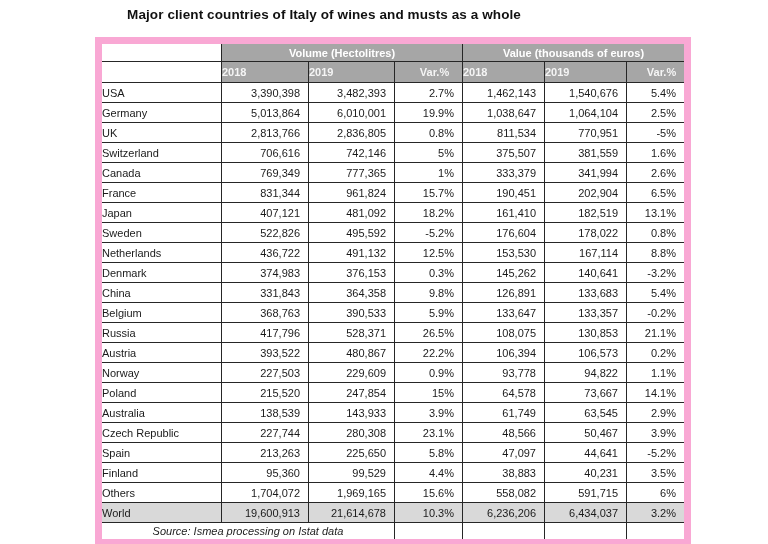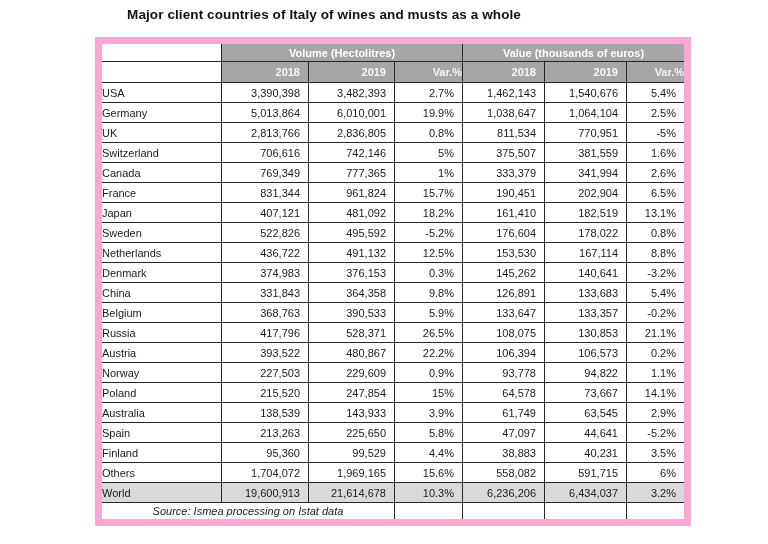--- a/index.html
+++ b/index.html
@@ -54,22 +54,22 @@
     font-weight: bold;
     text-align: center;
     font-size: 11px;
   }
   th.corner-cell { background: #ffffff; }
   th.sub-header {
     background: #a6a6a6;
     color: #f5f5f5;
     font-weight: bold;
   }
-  th.sub-header.num { text-align: right; padding-right: 8px; margin-left: 21px; }
-  th.sub-header.lbl { text-align: right; padding-left: 12px; }
+  th.sub-header.num { text-align: left; padding-right: 8px; margin-left: 21px; }
+  th.sub-header.lbl { text-align: center; padding-left: 12px; }
 
   td.country { text-align: left; padding-left: 0; }
   td.num     { text-align: right; padding-right: 8px; }
 
   
   .sep-r { border-right: 2px solid #262626; }
 
   tr.total-row td {
     background: #d9d9d9;
     font-weight: normal;
@@ -260,20 +260,29 @@
       <tr>
         <td class="country sep-r">Australia</td>
         <td class="num">138,539</td>
         <td class="num">143,933</td>
         <td class="num sep-r">3.9%</td>
         <td class="num">61,749</td>
         <td class="num">63,545</td>
         <td class="num">2.9%</td>
       </tr>
       <tr>
+        <td class="country sep-r">Czech Republic</td>
+        <td class="num">227,744</td>
+        <td class="num">280,308</td>
+        <td class="num sep-r">23.1%</td>
+        <td class="num">48,566</td>
+        <td class="num">50,467</td>
+        <td class="num">3.9%</td>
+      </tr>
+      <tr>
         <td class="country sep-r">Spain</td>
         <td class="num">213,263</td>
         <td class="num">225,650</td>
         <td class="num sep-r">5.8%</td>
         <td class="num">47,097</td>
         <td class="num">44,641</td>
         <td class="num">-5.2%</td>
       </tr>
       <tr>
         <td class="country sep-r">Finland</td>

